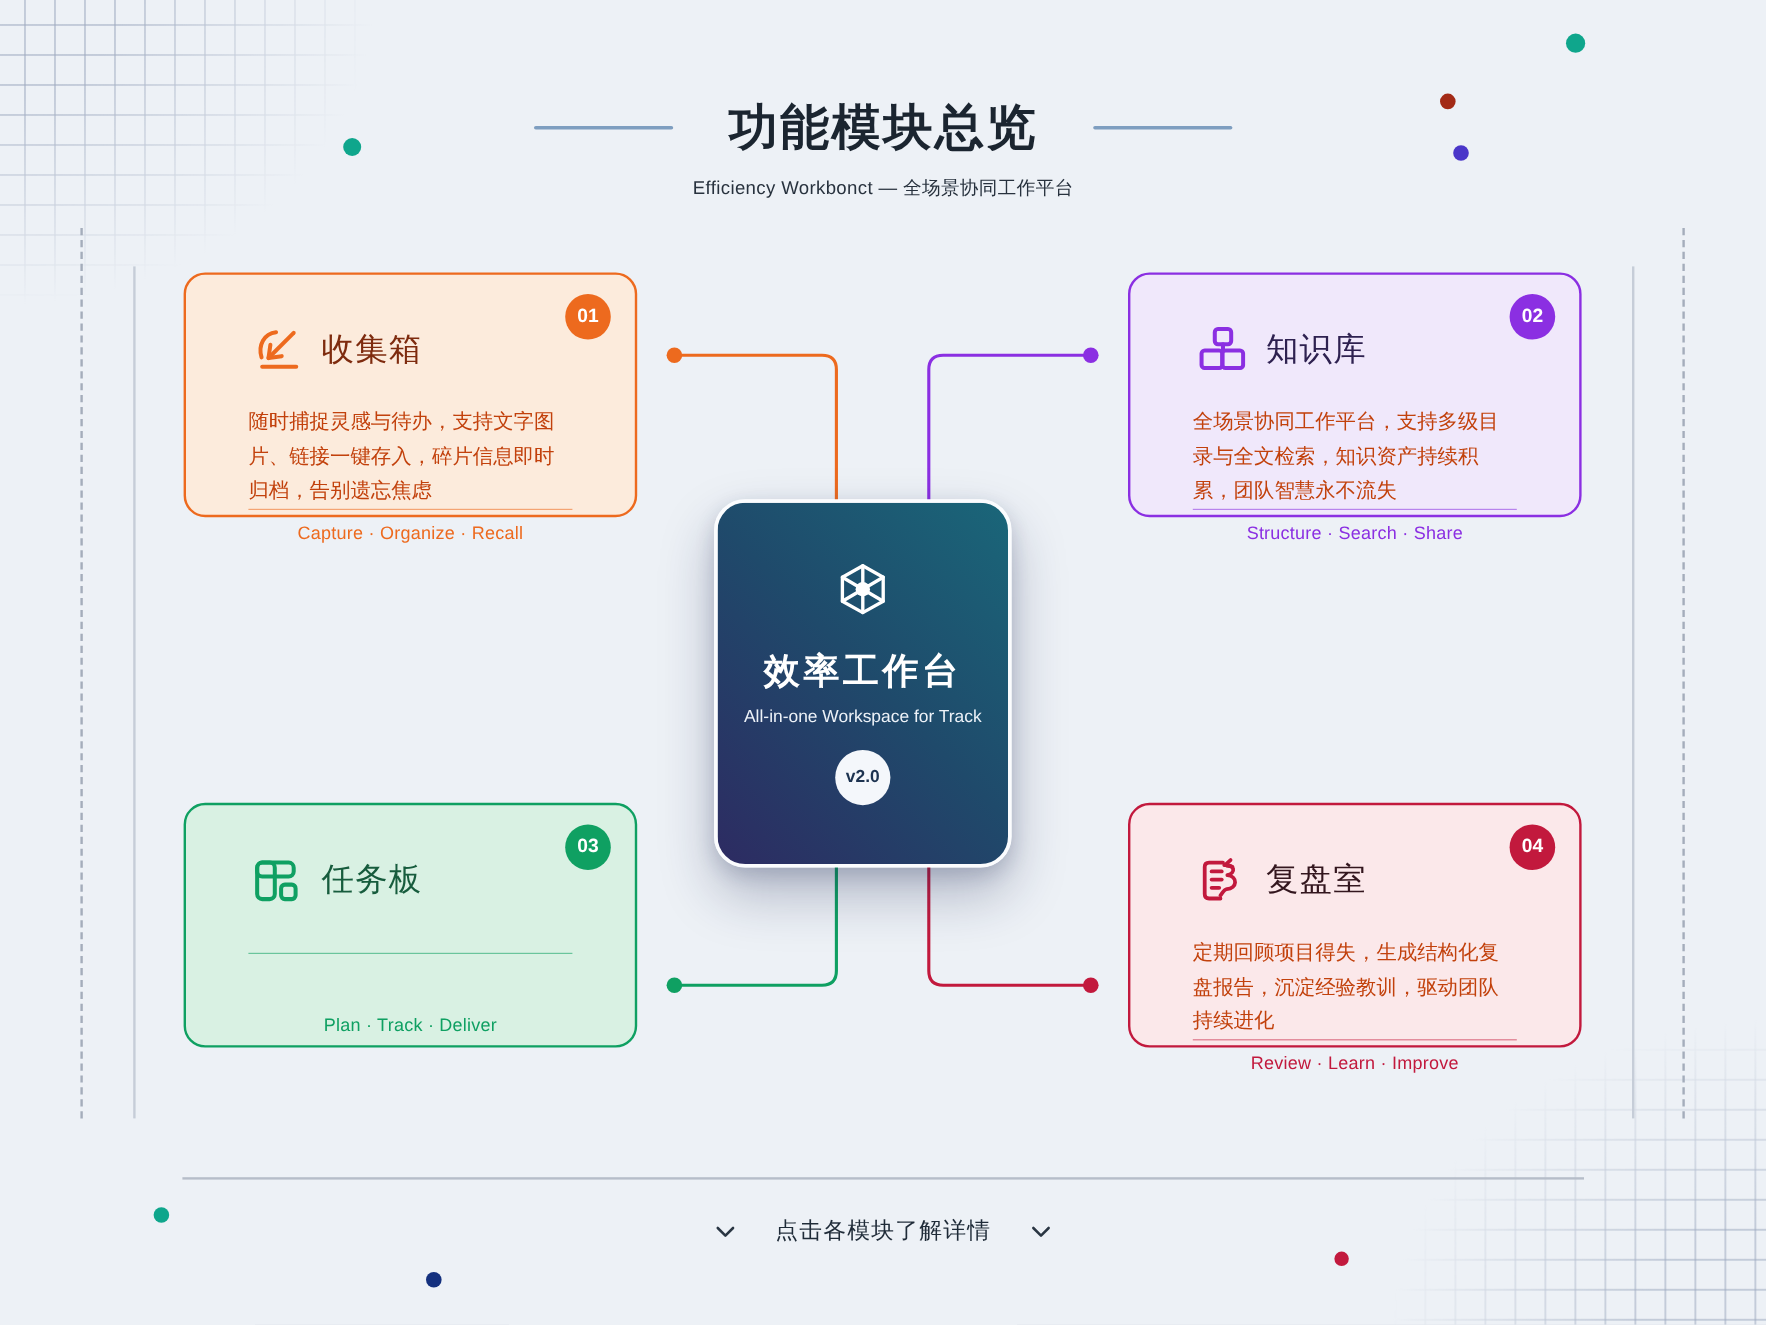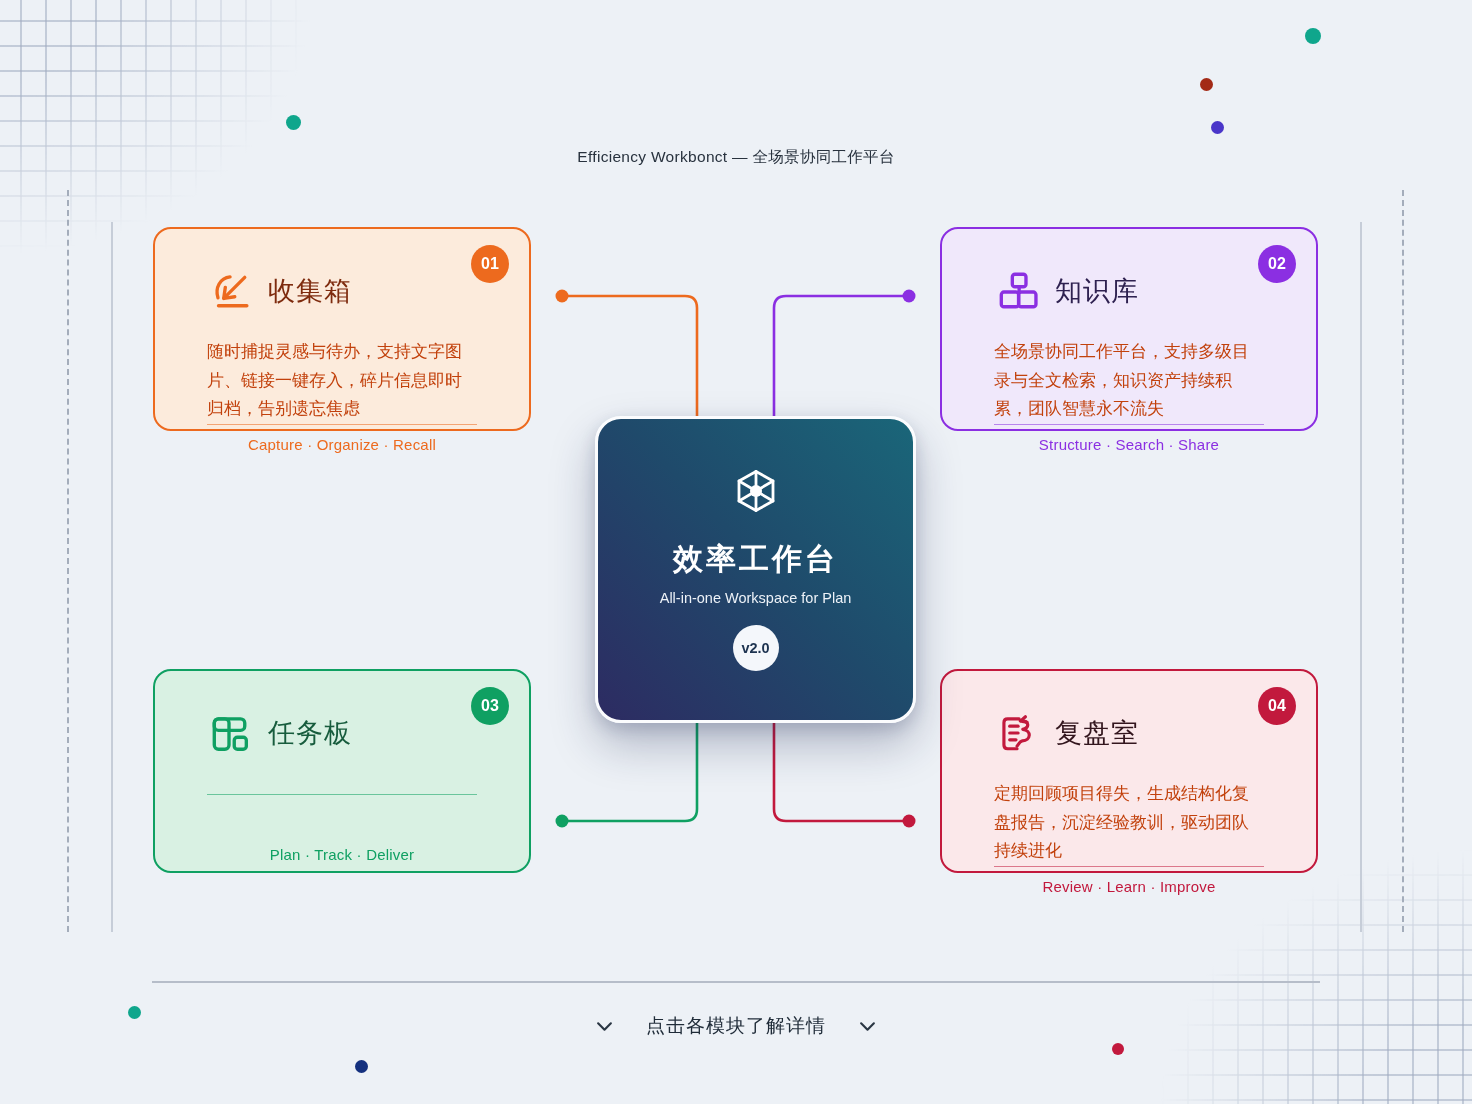--- a/index.html
+++ b/index.html
@@ -71,21 +71,21 @@
   .card-tags {
     text-align:center; font-size:15px; color:var(--accent);
     padding:11px 0 17px; letter-spacing:.2px;
   }
 
   
   .connectors { position:absolute; left:0; top:0; pointer-events:none; }
 
   
   .center-card {
-    position:absolute; left:595px; top:416px; width:321px; height:307px;
+    position:absolute; left:595px; top:416px; width:248px; height:307px;
     box-sizing:border-box; border-radius:26px;
     background:linear-gradient(226deg, #1a6679 0%, #1f4a6b 48%, #2d2b62 100%);
     border:3px solid #fbfcfe;
     box-shadow:0 22px 45px rgba(25,35,80,.28), 0 6px 16px rgba(25,35,80,.16);
     display:flex; flex-direction:column; align-items:center;
   }
   .hub-icon { margin-top:48px; width:48px; height:48px; display:flex; }
   .hub-title { margin:24px 0 0 0; font-size:30px; font-weight:700; color:#ffffff; letter-spacing:3px; }
   .hub-subtitle { margin:10px 0 0 0; font-size:14.5px; color:#edf2f8; }
   .hub-version {
@@ -120,20 +120,25 @@
       <div class="dot" style="left: 1210.5px; top: 120.5px; width: 13px; height: 13px; background: rgb(74, 54, 201);"></div>
       <div class="dot" style="left: 127.5px; top: 1005.5px; width: 13px; height: 13px; background: rgb(15, 166, 140);"></div>
       <div class="dot" style="left: 354.5px; top: 1059.5px; width: 13px; height: 13px; background: rgb(20, 48, 126);"></div>
       <div class="dot" style="left: 1112px; top: 1043px; width: 12px; height: 12px; background: rgb(194, 25, 61);"></div>
     </div>
   <div class="vline vdash vdash-left"></div>
   <div class="vline vsolid vsolid-left"></div>
   <div class="vline vsolid vsolid-right"></div>
   <div class="vline vdash vdash-right"></div>
 
+  <div class="title-row">
+    <span class="title-line"></span>
+    <h1 class="page-title">功能模块总览</h1>
+    <span class="title-line"></span>
+  </div>
   <p class="page-subtitle">Efficiency Workbonct — 全场景协同工作平台</p>
 
   <svg class="connectors" width="1472" height="1104" viewBox="0 0 1472 1104">
     <path d="M562 296 H685 Q697 296 697 308 V418" fill="none" stroke-width="2.6" stroke="#ED6A1E"></path>
     <circle cx="562" cy="296" r="6.5" fill="#ED6A1E"></circle>
     <path d="M774 418 V308 Q774 296 786 296 H909" fill="none" stroke-width="2.6" stroke="#8B2FE2"></path>
     <circle cx="909" cy="296" r="6.5" fill="#8B2FE2"></circle>
     <path d="M697 721 V809 Q697 821 685 821 H562" fill="none" stroke-width="2.6" stroke="#0FA062"></path>
     <circle cx="562" cy="821" r="6.5" fill="#0FA062"></circle>
     <path d="M774 721 V809 Q774 821 786 821 H909" fill="none" stroke-width="2.6" stroke="#C2193D"></path>
@@ -214,21 +219,21 @@
 
   <section class="center-card">
     <span class="hub-icon">
       <svg viewBox="0 0 48 48" fill="none" stroke="#ffffff" stroke-width="2.8" stroke-linecap="round" stroke-linejoin="round">
         <polygon points="24,4.5 41,14 41,34 24,43.5 7,34 7,14"></polygon>
         <path d="M24 4.5 L24 24 M41 14 L24 24 M41 34 L24 24 M24 43.5 L24 24 M7 34 L24 24 M7 14 L24 24"></path>
         <circle cx="24" cy="24" r="6" fill="#ffffff" stroke="none"></circle>
       </svg>
     </span>
     <h2 class="hub-title">效率工作台</h2>
-    <p class="hub-subtitle">All-in-one Workspace for Plan</p>
+    <p class="hub-subtitle">All-in-one Workspace for Track</p>
     <div class="hub-version">v2.0</div>
   </section>
 
   <div class="bottom-divider"></div>
   <div class="hint-row">
     <span class="chevron">
       <svg viewBox="0 0 16 10" fill="none" stroke="currentColor" stroke-width="2" stroke-linecap="round" stroke-linejoin="round">
           <polyline points="2,2 8,8 14,2"></polyline>
         </svg>
     </span>

